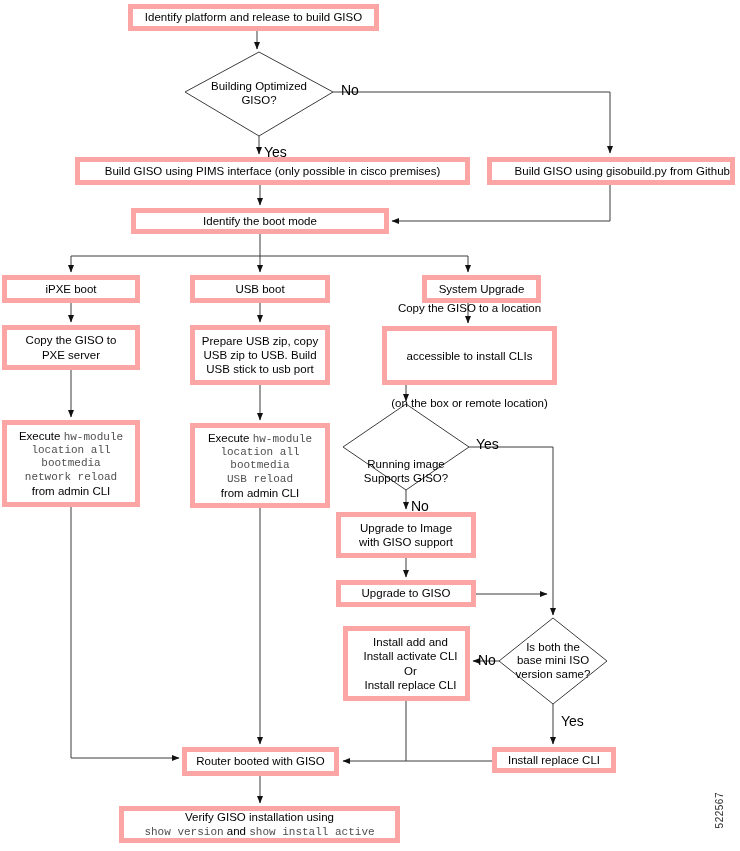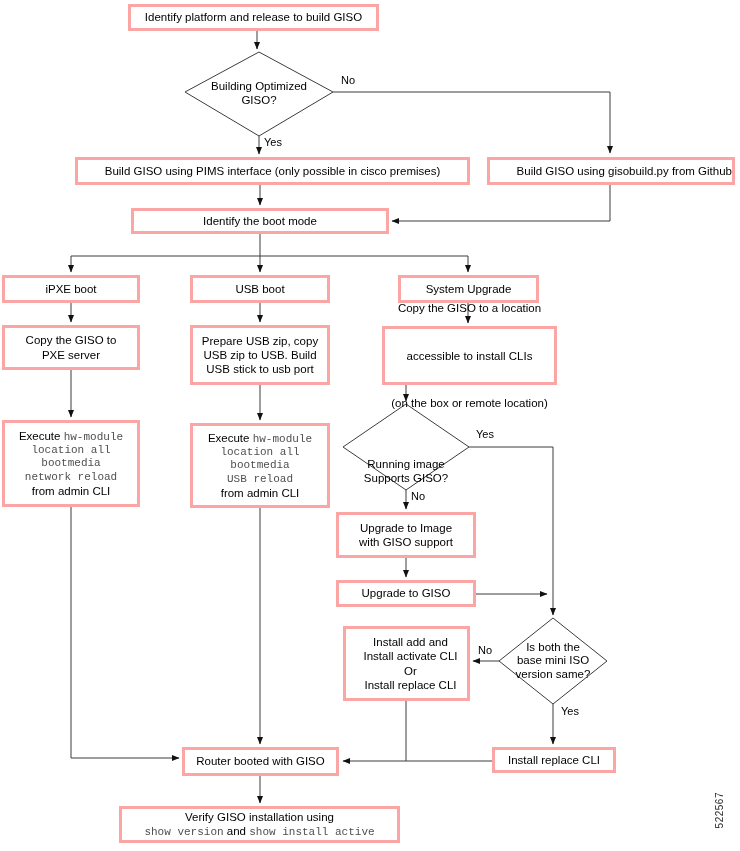--- a/index.html
+++ b/index.html
@@ -9,21 +9,21 @@
     background:#ffffff;
     font-family:"Liberation Sans", sans-serif;
     color:#000;
     overflow:hidden;
   }
   .connectors { position:absolute; left:0; top:0; z-index:1; }
   .box {
     position:absolute; z-index:2;
     box-sizing:border-box;
     background:#ffffff;
-    border:3px solid #fca5a5;
+    border:5px solid #fca5a5;
     display:flex; flex-direction:column;
     align-items:center; justify-content:center;
     text-align:center;
     font-size:11.5px; line-height:1.22;
   }
   .bline { display:block; white-space:nowrap; }
   .mono {
     font-family:"Liberation Mono", monospace;
     color:#4f4f4f;
     font-size:11px;
@@ -31,22 +31,23 @@
   .diamond-label {
     position:absolute; z-index:2;
     display:flex; flex-direction:column;
     align-items:center; justify-content:center;
     text-align:center;
     font-size:11.5px; line-height:1.18;
     pointer-events:none;
   }
   .edge-label {
     position:absolute; z-index:3;
-    font-size:11px;
+    font-size:14px;
     background:transparent;
+    margin-top:8px;
   }
   .figure-number {
     position:absolute; z-index:2;
     left:714px; top:792px;
     font-size:10px; color:#2b2b2b;
     writing-mode:vertical-rl;
     transform:rotate(180deg);
     letter-spacing:0.5px;
   }
 </style>
@@ -114,21 +115,21 @@
   </div>
 
   <div class="box" style="left:2px;top:275px;width:138px;height:28px;">
     <span class="bline">iPXE boot</span>
   </div>
 
   <div class="box" style="left:190px;top:275px;width:140px;height:28px;">
     <span class="bline">USB boot</span>
   </div>
 
-  <div class="box" style="left:398px;top:275px;width:141px;height:28px;">
+  <div class="box" style="left:422px;top:275px;width:119px;height:28px;">
     <span class="bline">System Upgrade</span>
   </div>
 
   <div class="box" style="left:2px;top:325px;width:138px;height:45px;">
     <span class="bline">Copy the GISO to</span>
     <span class="bline">PXE server</span>
   </div>
 
   <div class="box" style="left:190px;top:325px;width:140px;height:60px;">
     <span class="bline">Prepare USB zip, copy</span>

